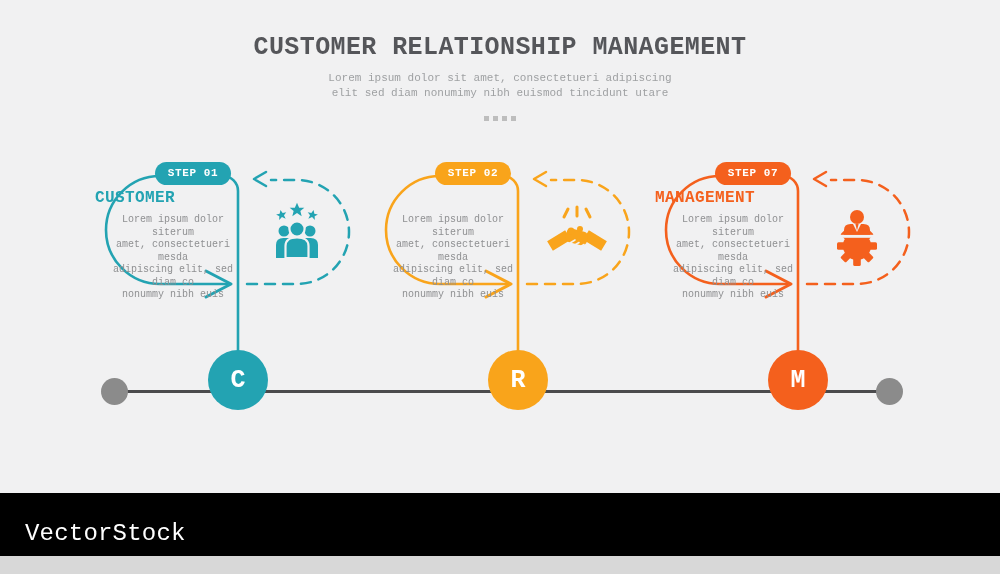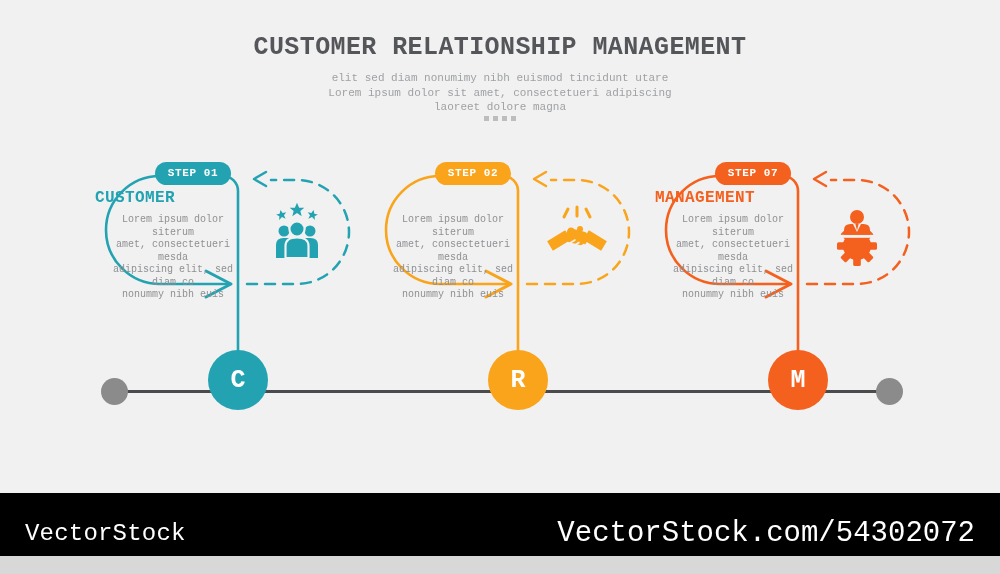--- a/index.html
+++ b/index.html
@@ -55,23 +55,22 @@
   .wm-url{position:absolute;right:25px;top:0;height:81px;line-height:81px;
     color:#fff;font-size:29px;font-weight:400;}
 </style>
 </head>
 <body>
 
 <div class="canvas">
 
   <div class="main-title">CUSTOMER RELATIONSHIP MANAGEMENT</div>
   <div class="subtitle">
+    <div>Lorem ipsum dolor sit amet, consectetueri adipiscing</div>
     <div>elit sed diam nonumimy nibh euismod tincidunt utare</div>
-    <div>Lorem ipsum dolor sit amet, consectetueri adipiscing</div>
-    <div>laoreet dolore magna</div>
   </div>
   <div class="squares">
     <div></div>
     <div></div>
     <div></div>
     <div></div>
   </div>
 
   <div class="tl-line"></div>
   <div class="tl-dot left"></div>
@@ -170,16 +169,15 @@
       <div>Lorem ipsum dolor siterum</div>
       <div>amet, consectetueri mesda</div>
       <div>adipiscing elit, sed diam co</div>
       <div>nonummy nibh euis</div>
     </div>
     <div class="badge">M</div>
   </div>
 
   <div class="wm-bar">
     <div class="wm-brand">VectorStock</div>
-    <div class="wm-url">VectorStock.com/54302072</div>
   </div>
 
 </div>
 
 </body></html>

